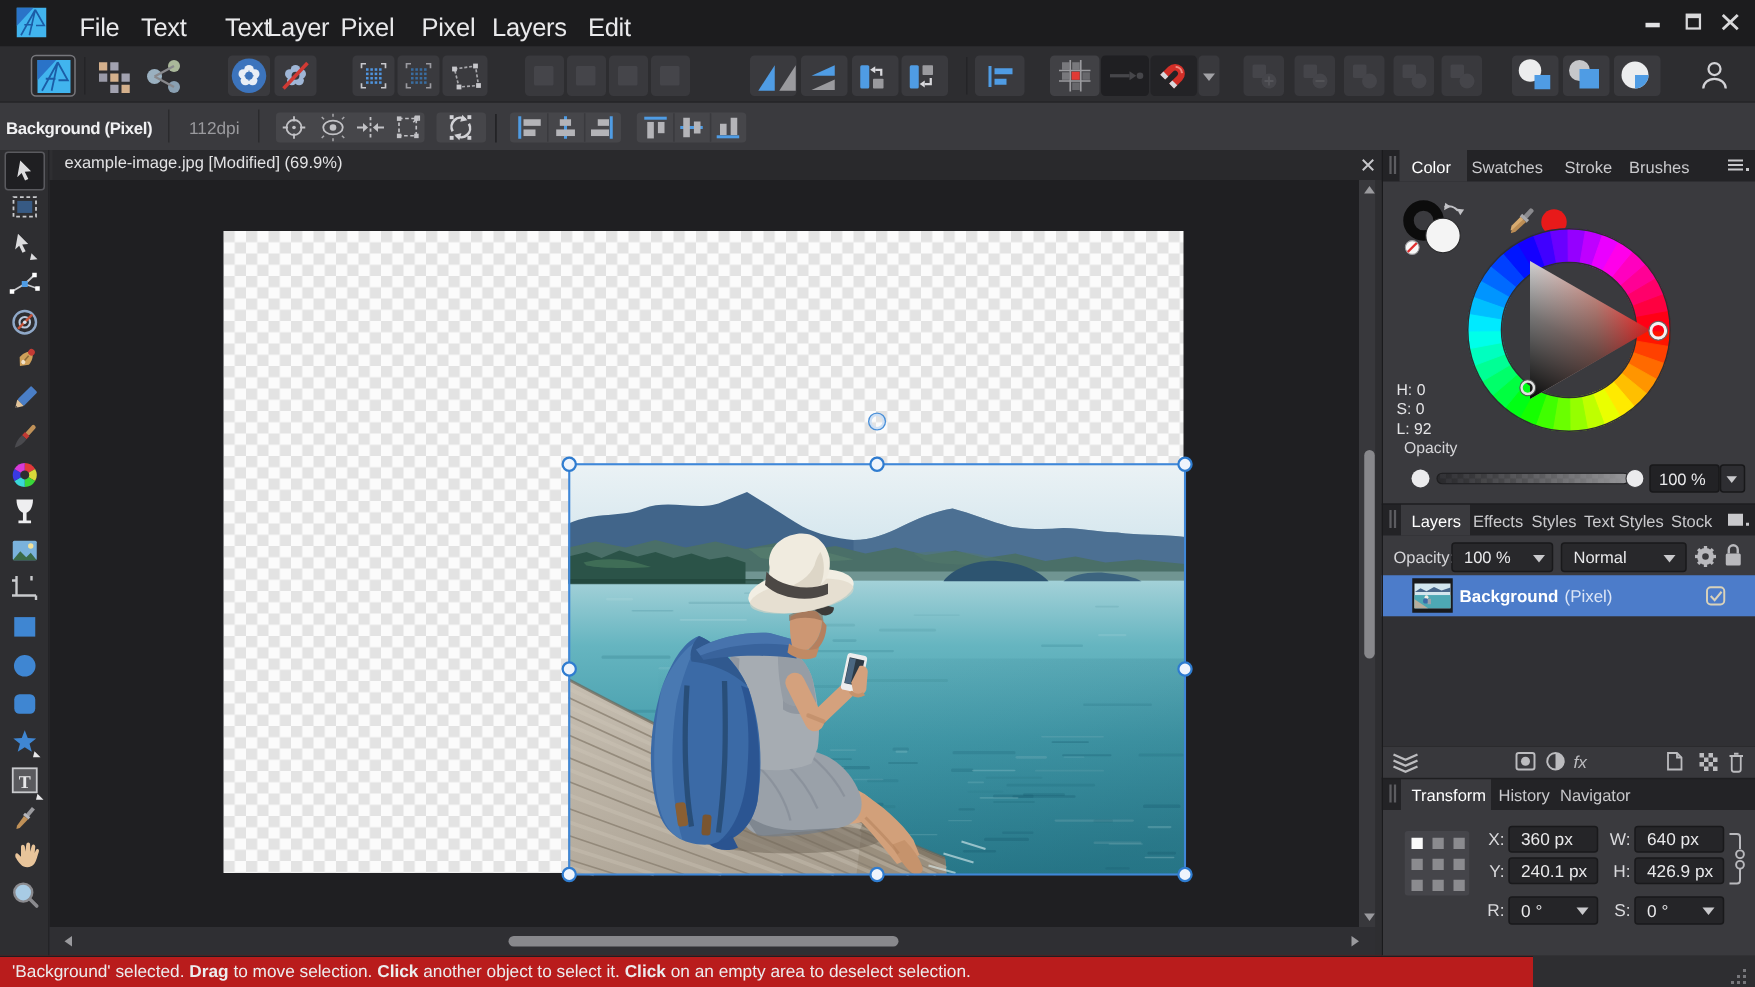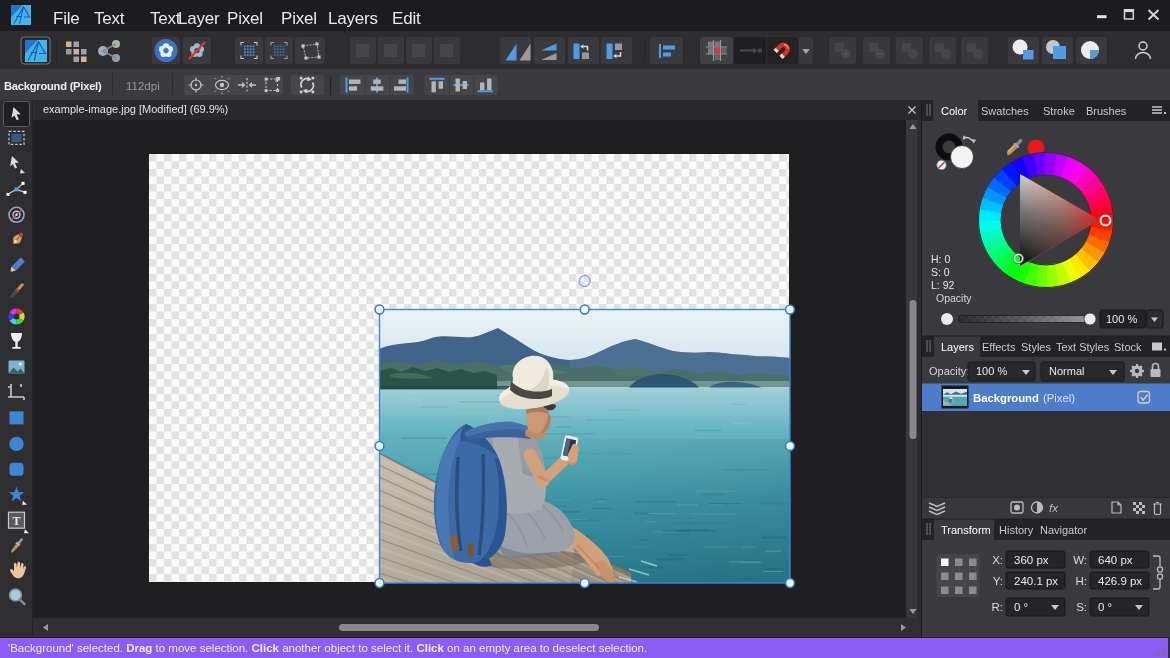--- a/index.html
+++ b/index.html
@@ -255,21 +255,21 @@
       </svg>
 </div>
 <div class="abs" style="left:33px;top:120px;width:884px;height:498px;background:#1f1f22;"></div>
 <div class="abs" style="left:33px;top:618px;width:884px;height:19px;background:#2f2f33;">
  <svg class="abs" style="left:0;top:0" width="884" height="19" viewBox="0 0 884 19">
   <path d="M10,9.5 l5,-3.5 v7 Z" fill="#9a9a9e"></path>
         <path d="M873,9.5 l-5,-3.5 v7 Z" fill="#9a9a9e"></path>
   <rect x="306" y="6" width="260" height="7" rx="3.5" fill="#88888c"></rect>
  </svg>
 </div>
-<div class="abs" style="left:0;top:637px;width:1168px;height:21px;background:#8b5cf6;border-top:1px solid #1e1e21;box-sizing:border-box;">
+<div class="abs" style="left:0;top:637px;width:1022px;height:21px;background:#b91c1c;border-top:1px solid #1e1e21;box-sizing:border-box;">
  <span class="abs" style="left:8px;top:4px;font-size:11.5px;color:#ececee;">'Background' selected. <b>Drag</b> to move selection. <b>Click</b> another object to select it. <b>Click</b> on an empty area to deselect selection.</span>
  <svg class="abs" style="left:1152px;top:8px" width="14" height="10" viewBox="0 0 14 10">
         <g fill="#77777b">
           <rect x="10" y="0" width="2" height="2"></rect>
           <rect x="10" y="4" width="2" height="2"></rect>
           <rect x="10" y="8" width="2" height="2"></rect>
           <rect x="6" y="4" width="2" height="2"></rect>
           <rect x="6" y="8" width="2" height="2"></rect>
           <rect x="2" y="8" width="2" height="2"></rect>
         </g>

